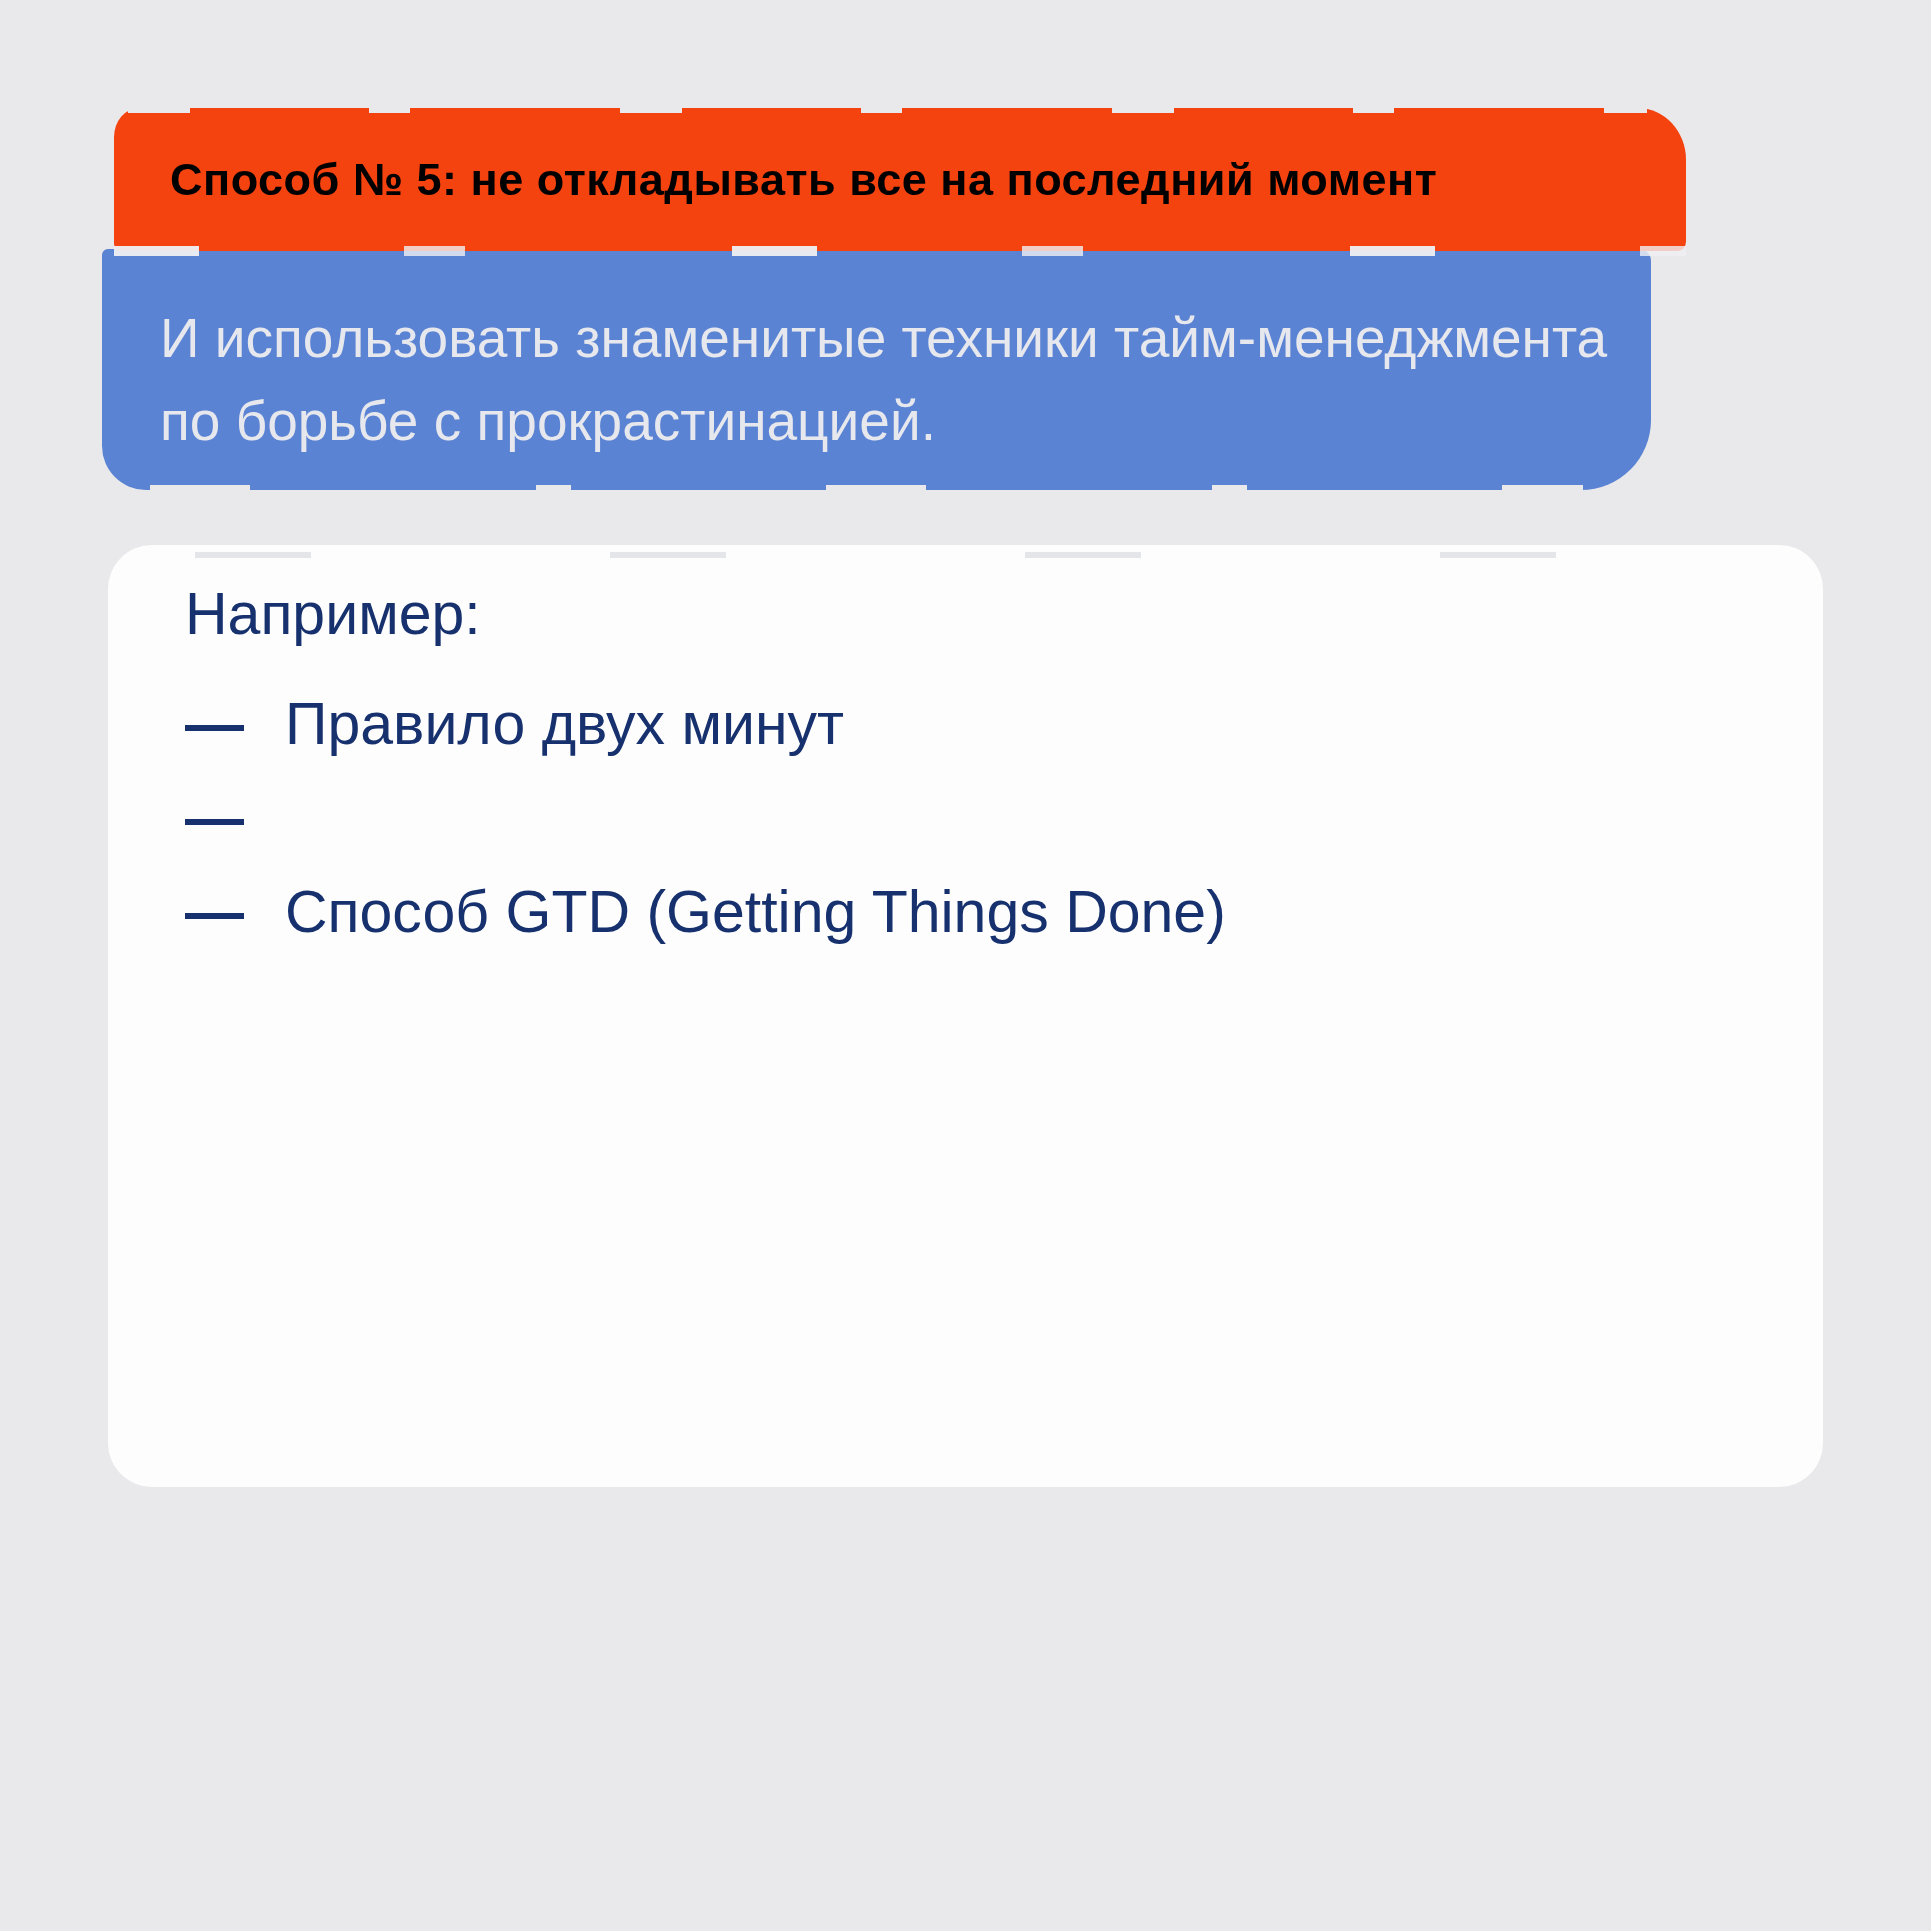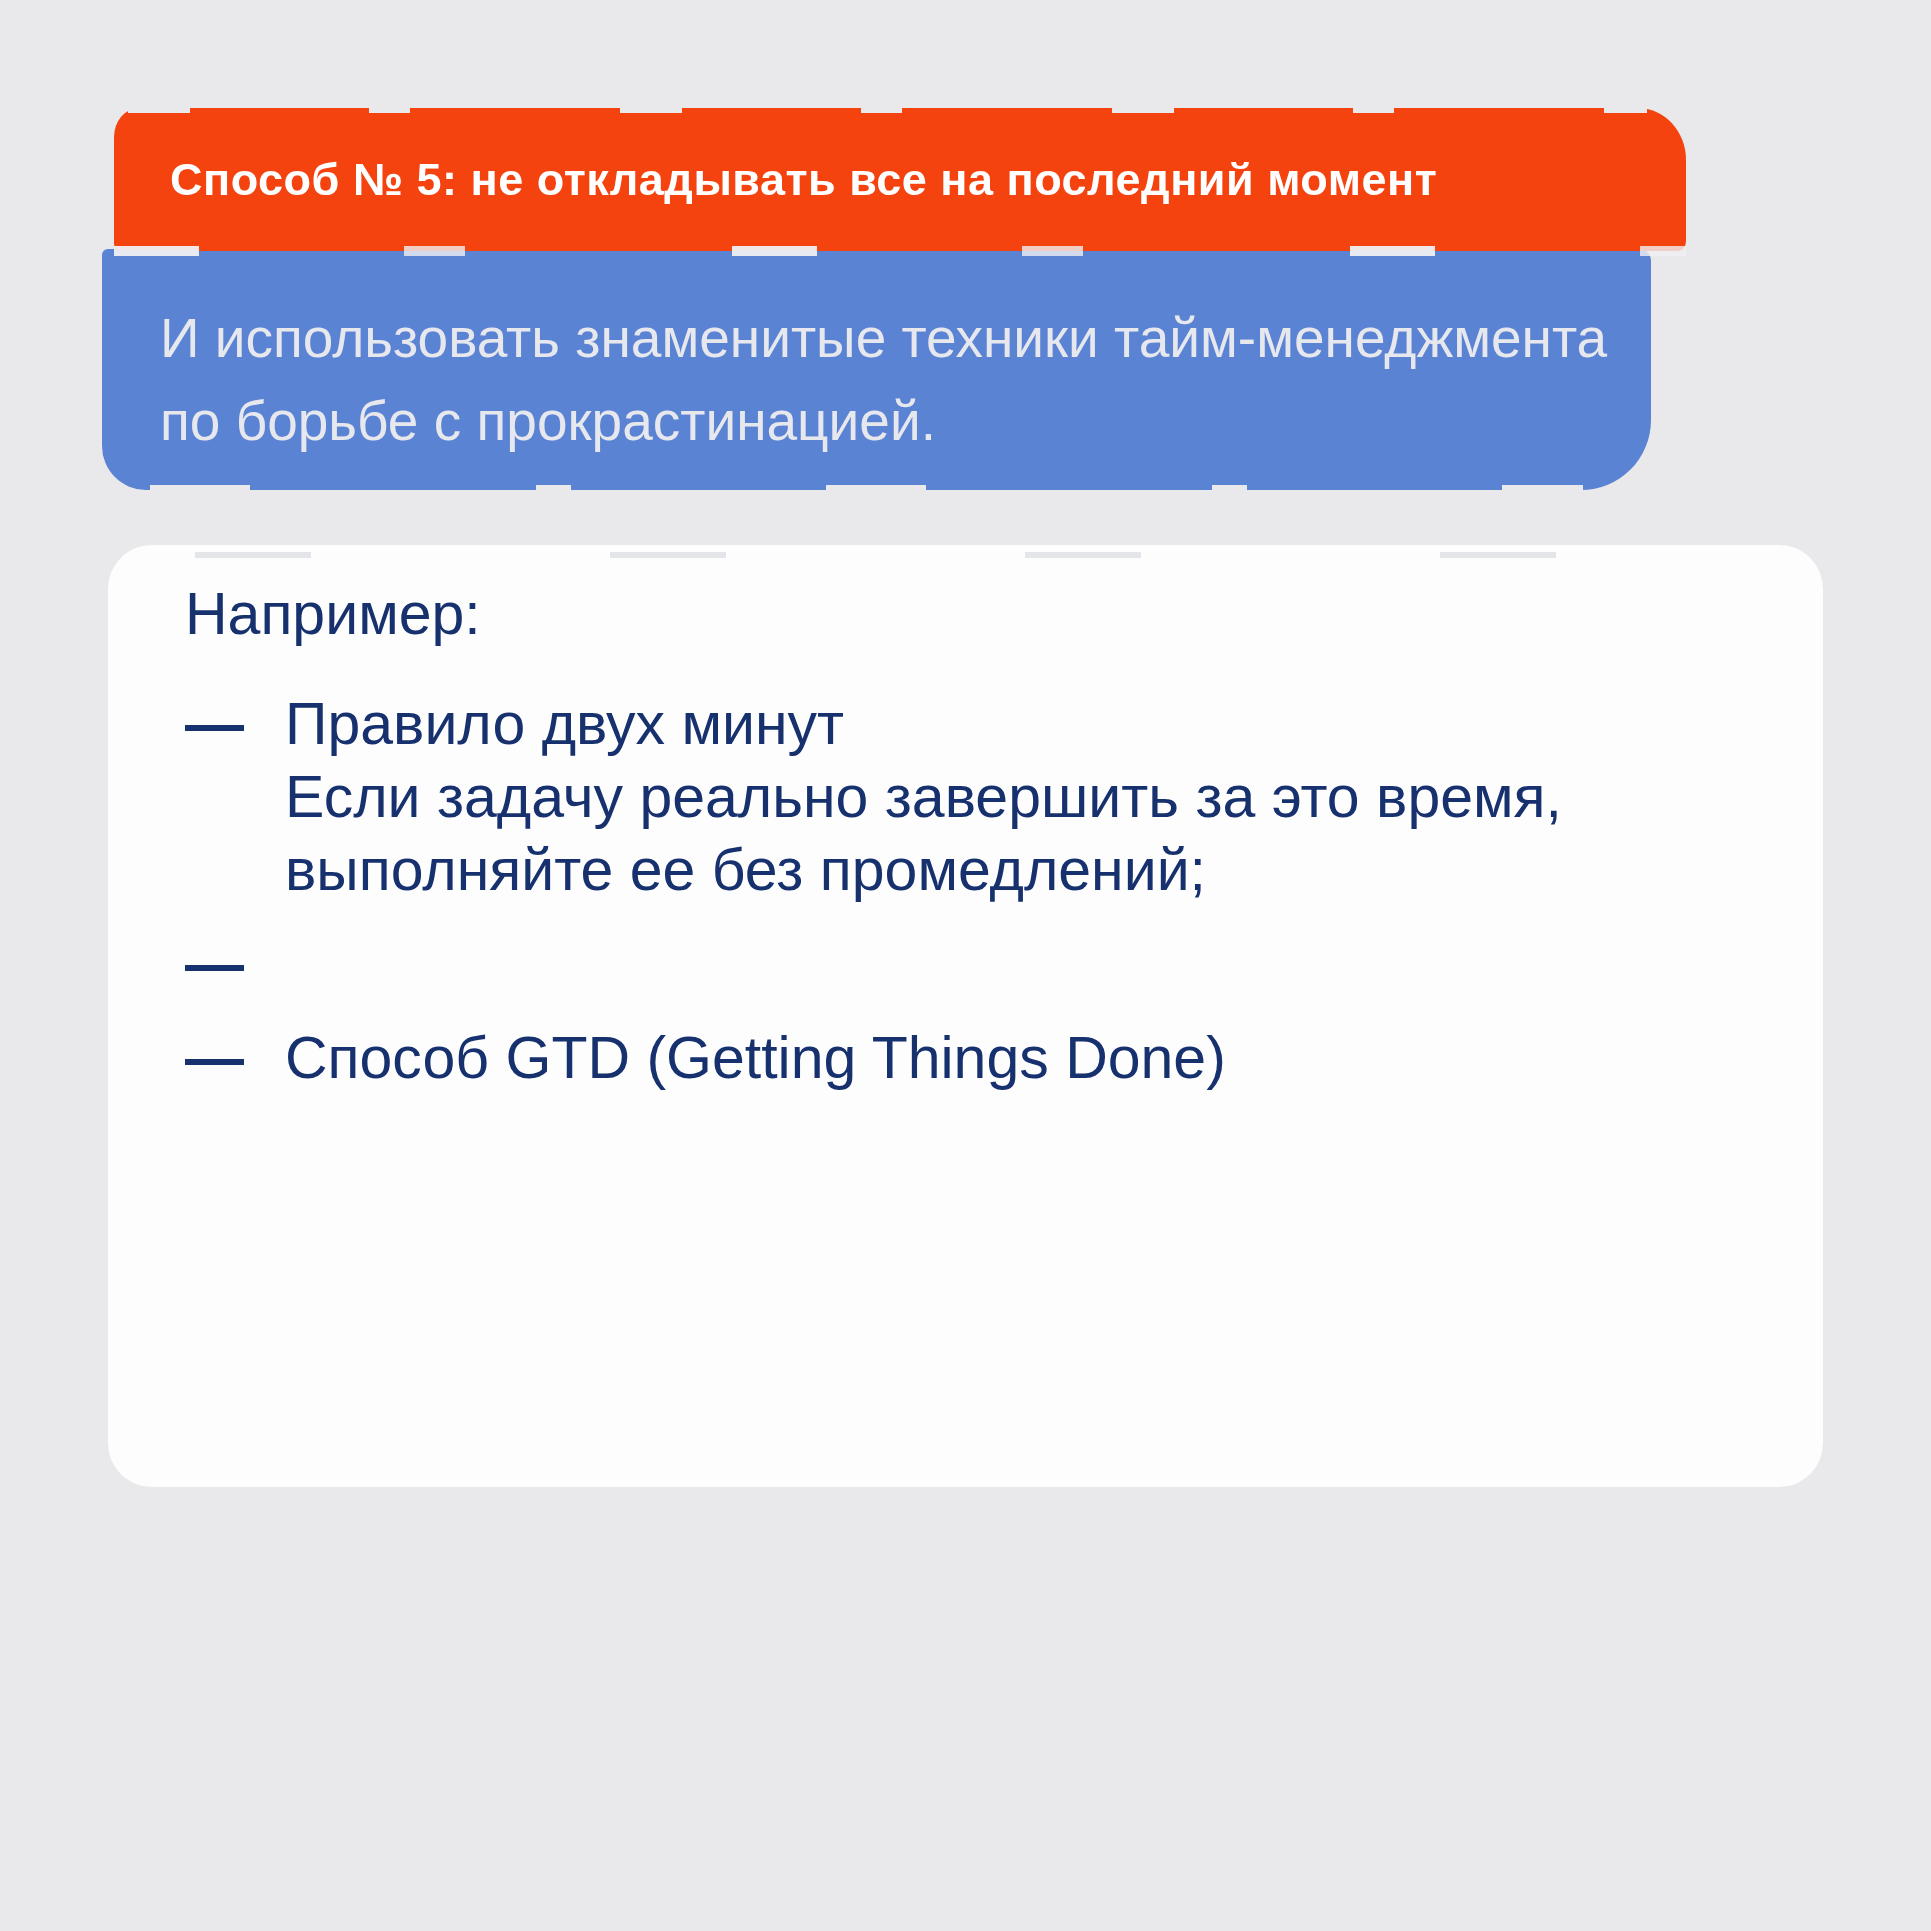--- a/index.html
+++ b/index.html
@@ -51,21 +51,21 @@
     position: absolute;
     bottom: -4.8px;
     left: 0;
     right: 0;
     height: 9.7px;
     background: repeating-linear-gradient(90deg,
       rgba(240,240,244,0.95) 0 85px, transparent 85px 290px,
       rgba(240,240,244,0.8) 290px 351px, transparent 351px 618px);
   }
   .banner-orange-text {
-    color: #ffffff;
+    color: #000000;
     font-size: 45px;
     font-weight: bold;
     letter-spacing: 0.5px;
     white-space: pre;
   }
 
   
   .banner-blue {
     position: absolute;
     left: 102px;
@@ -157,22 +157,20 @@
   </div>
 
   <div class="card">
 
     <p class="card-intro">Например:</p>
 
     <div class="item">
       <span class="item-marker">—</span>
       <div class="item-text">
         <div class="item-title">Правило двух минут</div>
-        <div class="item-body">Если задачу реально завершить за это время,
-выполняйте ее без промедлений;</div>
       </div>
     </div>
 
     <div class="item">
       <span class="item-marker">—</span>
     </div>
 
     <div class="item">
       <span class="item-marker">—</span>
       <div class="item-text">

